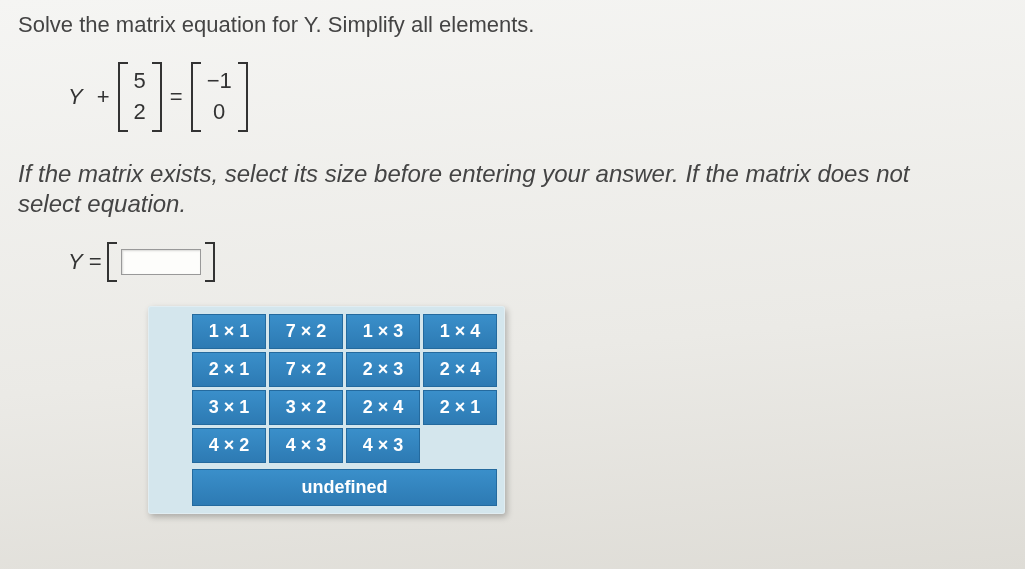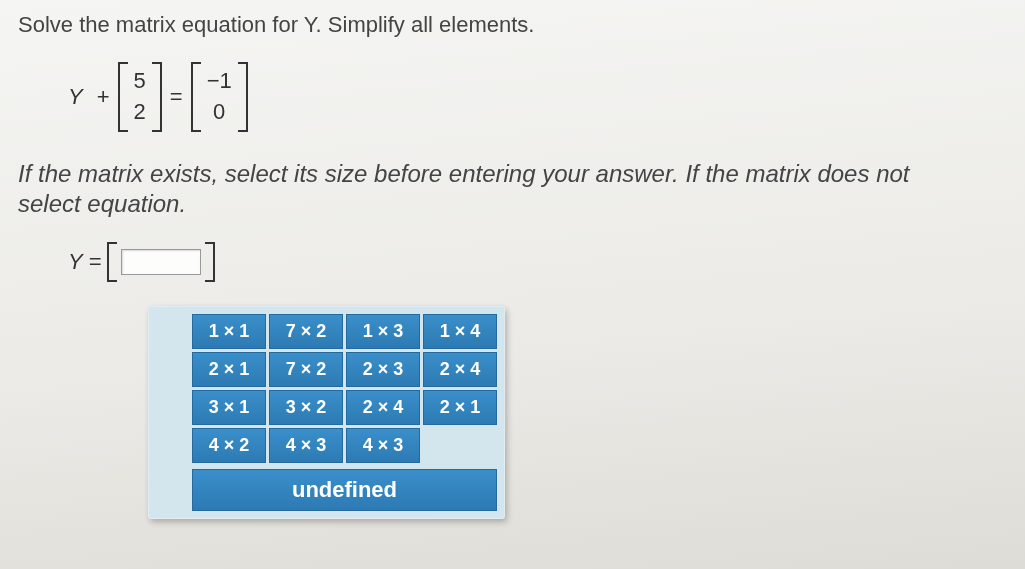--- a/index.html
+++ b/index.html
@@ -128,21 +128,21 @@
       text-align: center;
       padding: 6px 0;
       cursor: pointer;
       border: 1px solid #246a9e;
       white-space: nowrap;
     }
     .size-undefined {
       grid-column: 1 / -1;
       background: linear-gradient(#3a8fca, #2d7ab3);
       color: #fff;
-      font-size: 22px;
+      font-size: 18px;
       font-weight: bold;
       text-align: center;
       padding: 7px 0;
       cursor: pointer;
       border: 1px solid #246a9e;
       margin-top: 3px;
     }
   </style>
 </head>
 <body>

